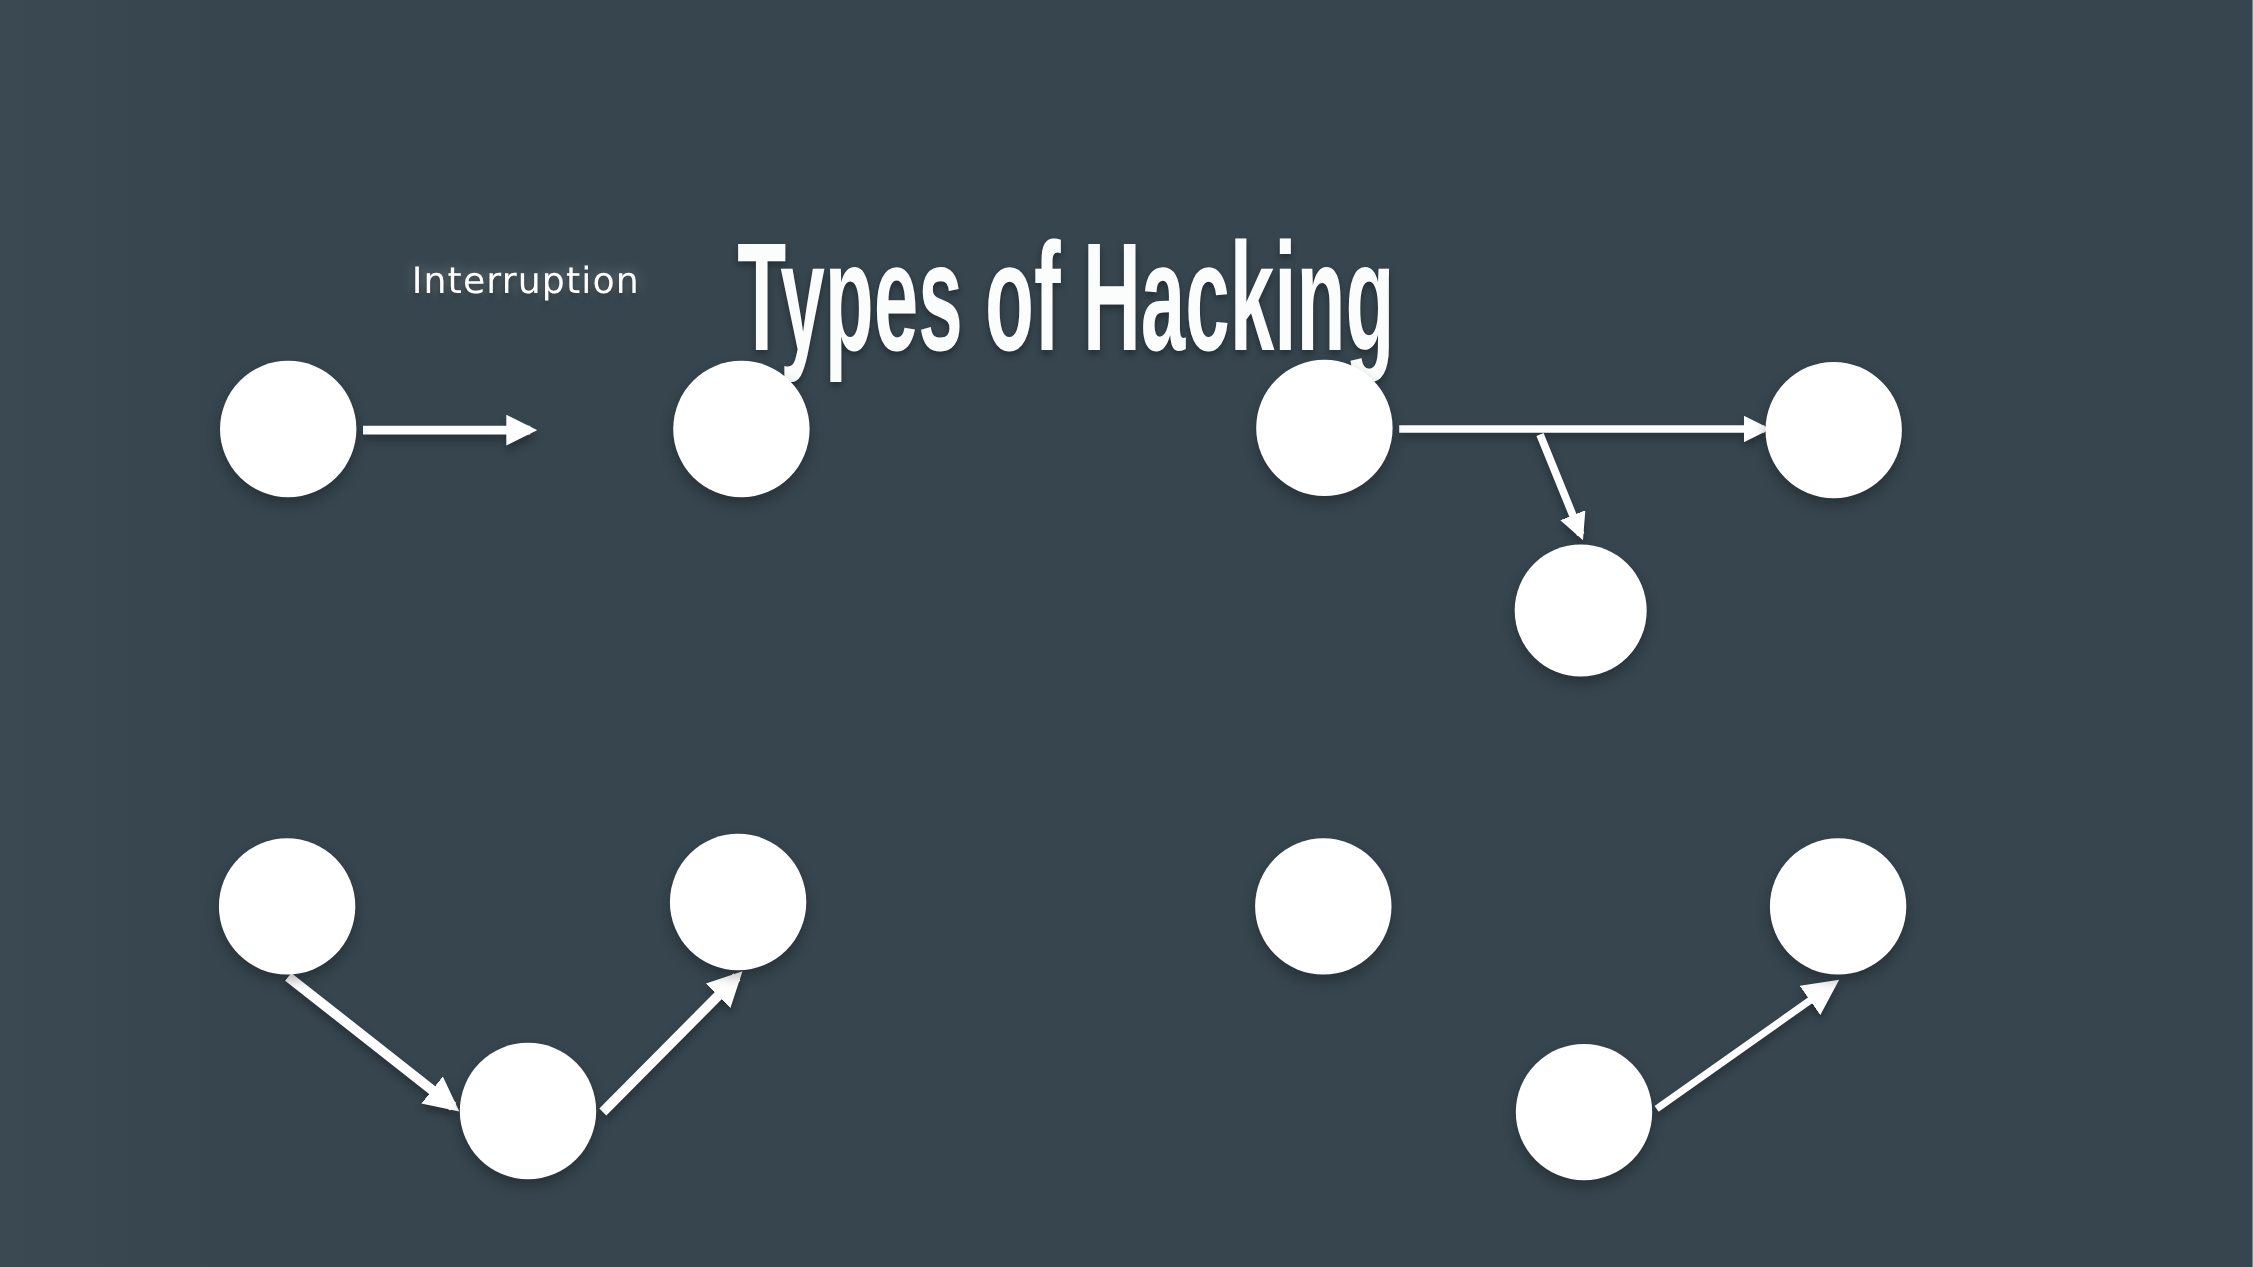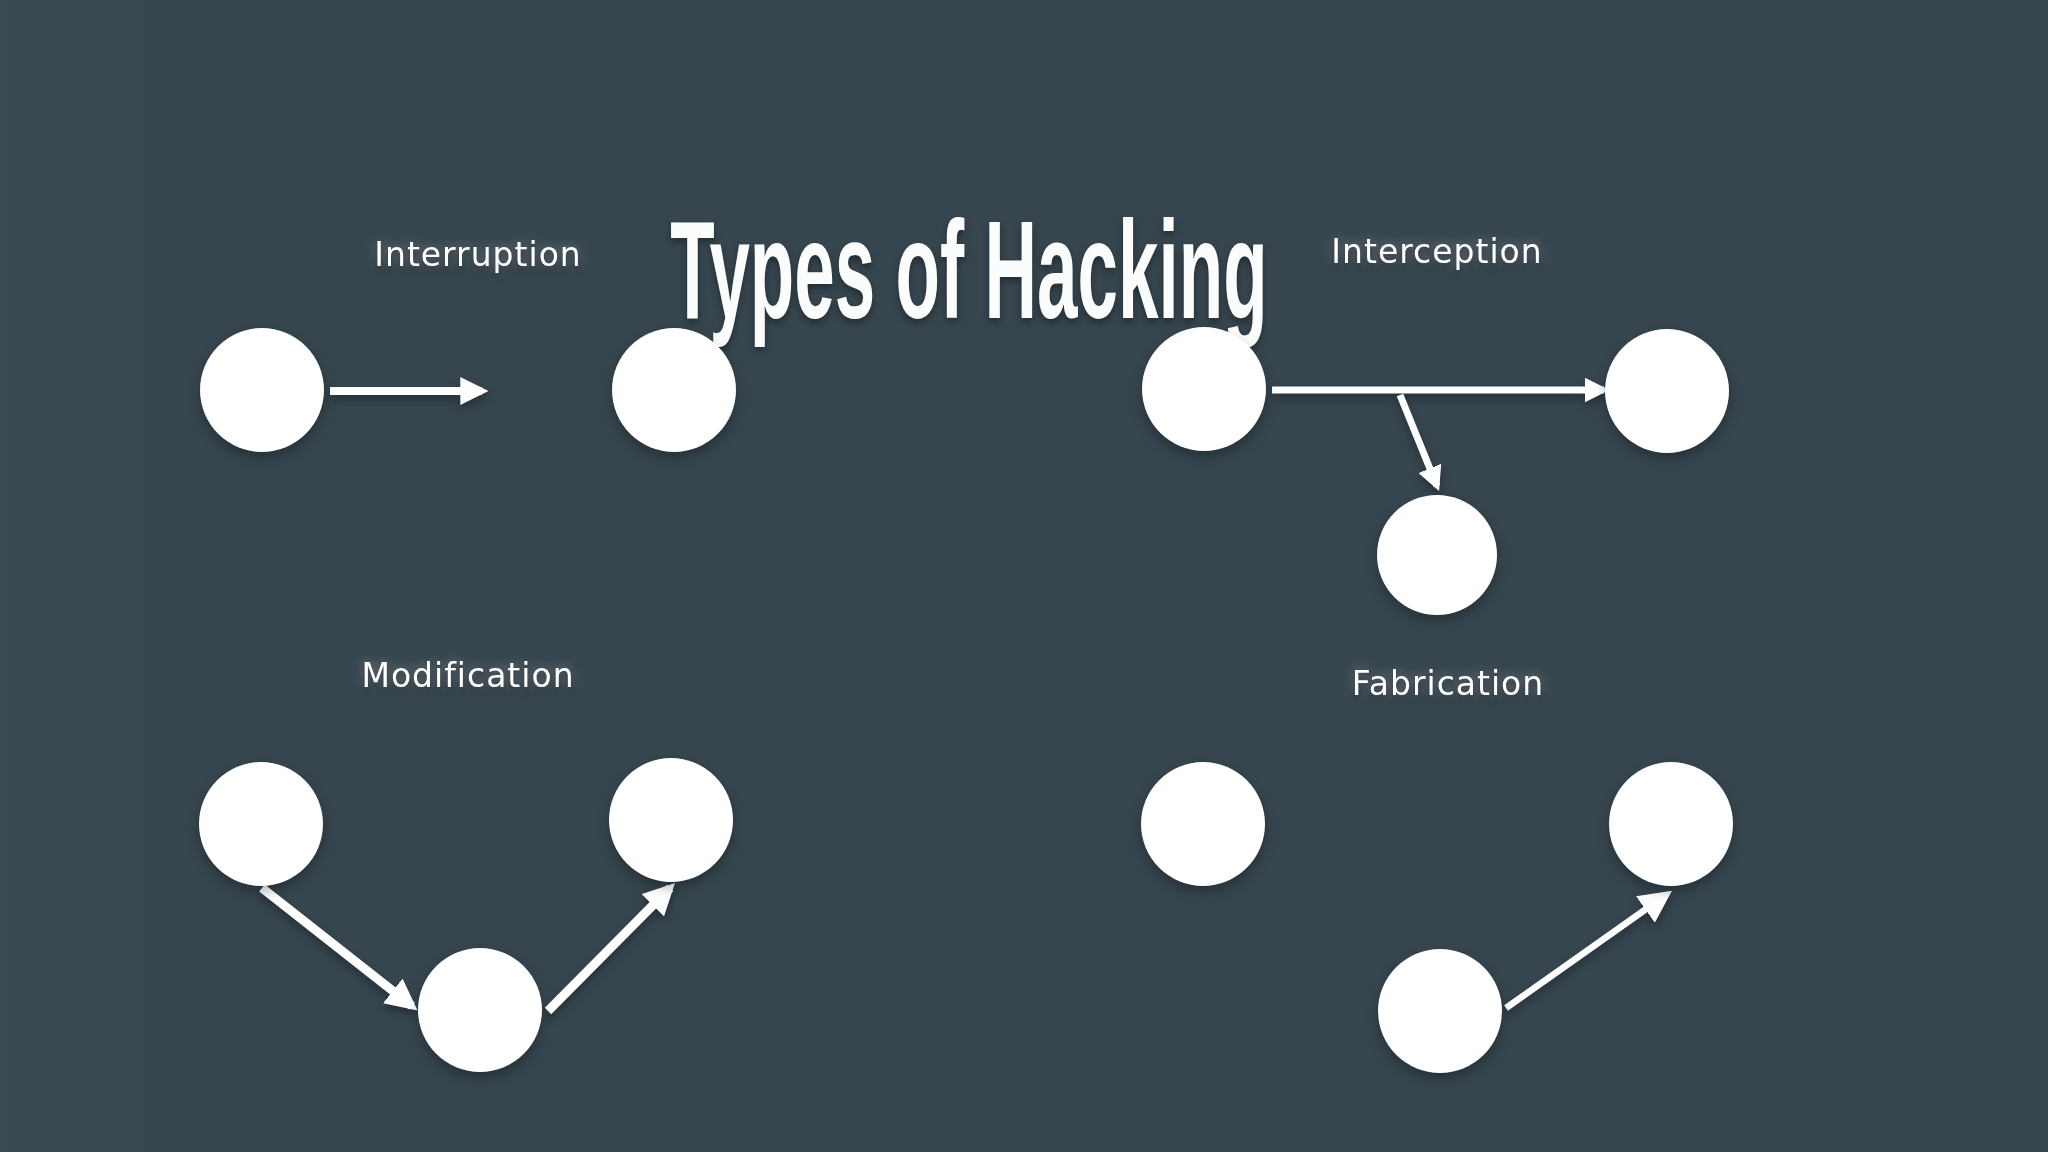--- a/index.html
+++ b/index.html
@@ -100,17 +100,14 @@
       </g>
       <g>
         <line x1="1506" y1="1008" x2="1666" y2="895" stroke-width="6.5" marker-end="url(#m-big)" class="arrow"></line>
         <circle cx="1203" cy="824" r="62" class="node"></circle>
         <circle cx="1440" cy="1011" r="62" class="node"></circle>
         <circle cx="1671" cy="824" r="62" class="node"></circle>
       </g>
     </svg>
 
   <div class="dlabel" id="label-interruption">Interruption</div>
-  <div class="dlabel" id="label-interception">Interception</div>
-  <div class="dlabel" id="label-modification">Modification</div>
-  <div class="dlabel" id="label-fabrication">Fabrication</div>
 
 </div>
 
 </body></html>

